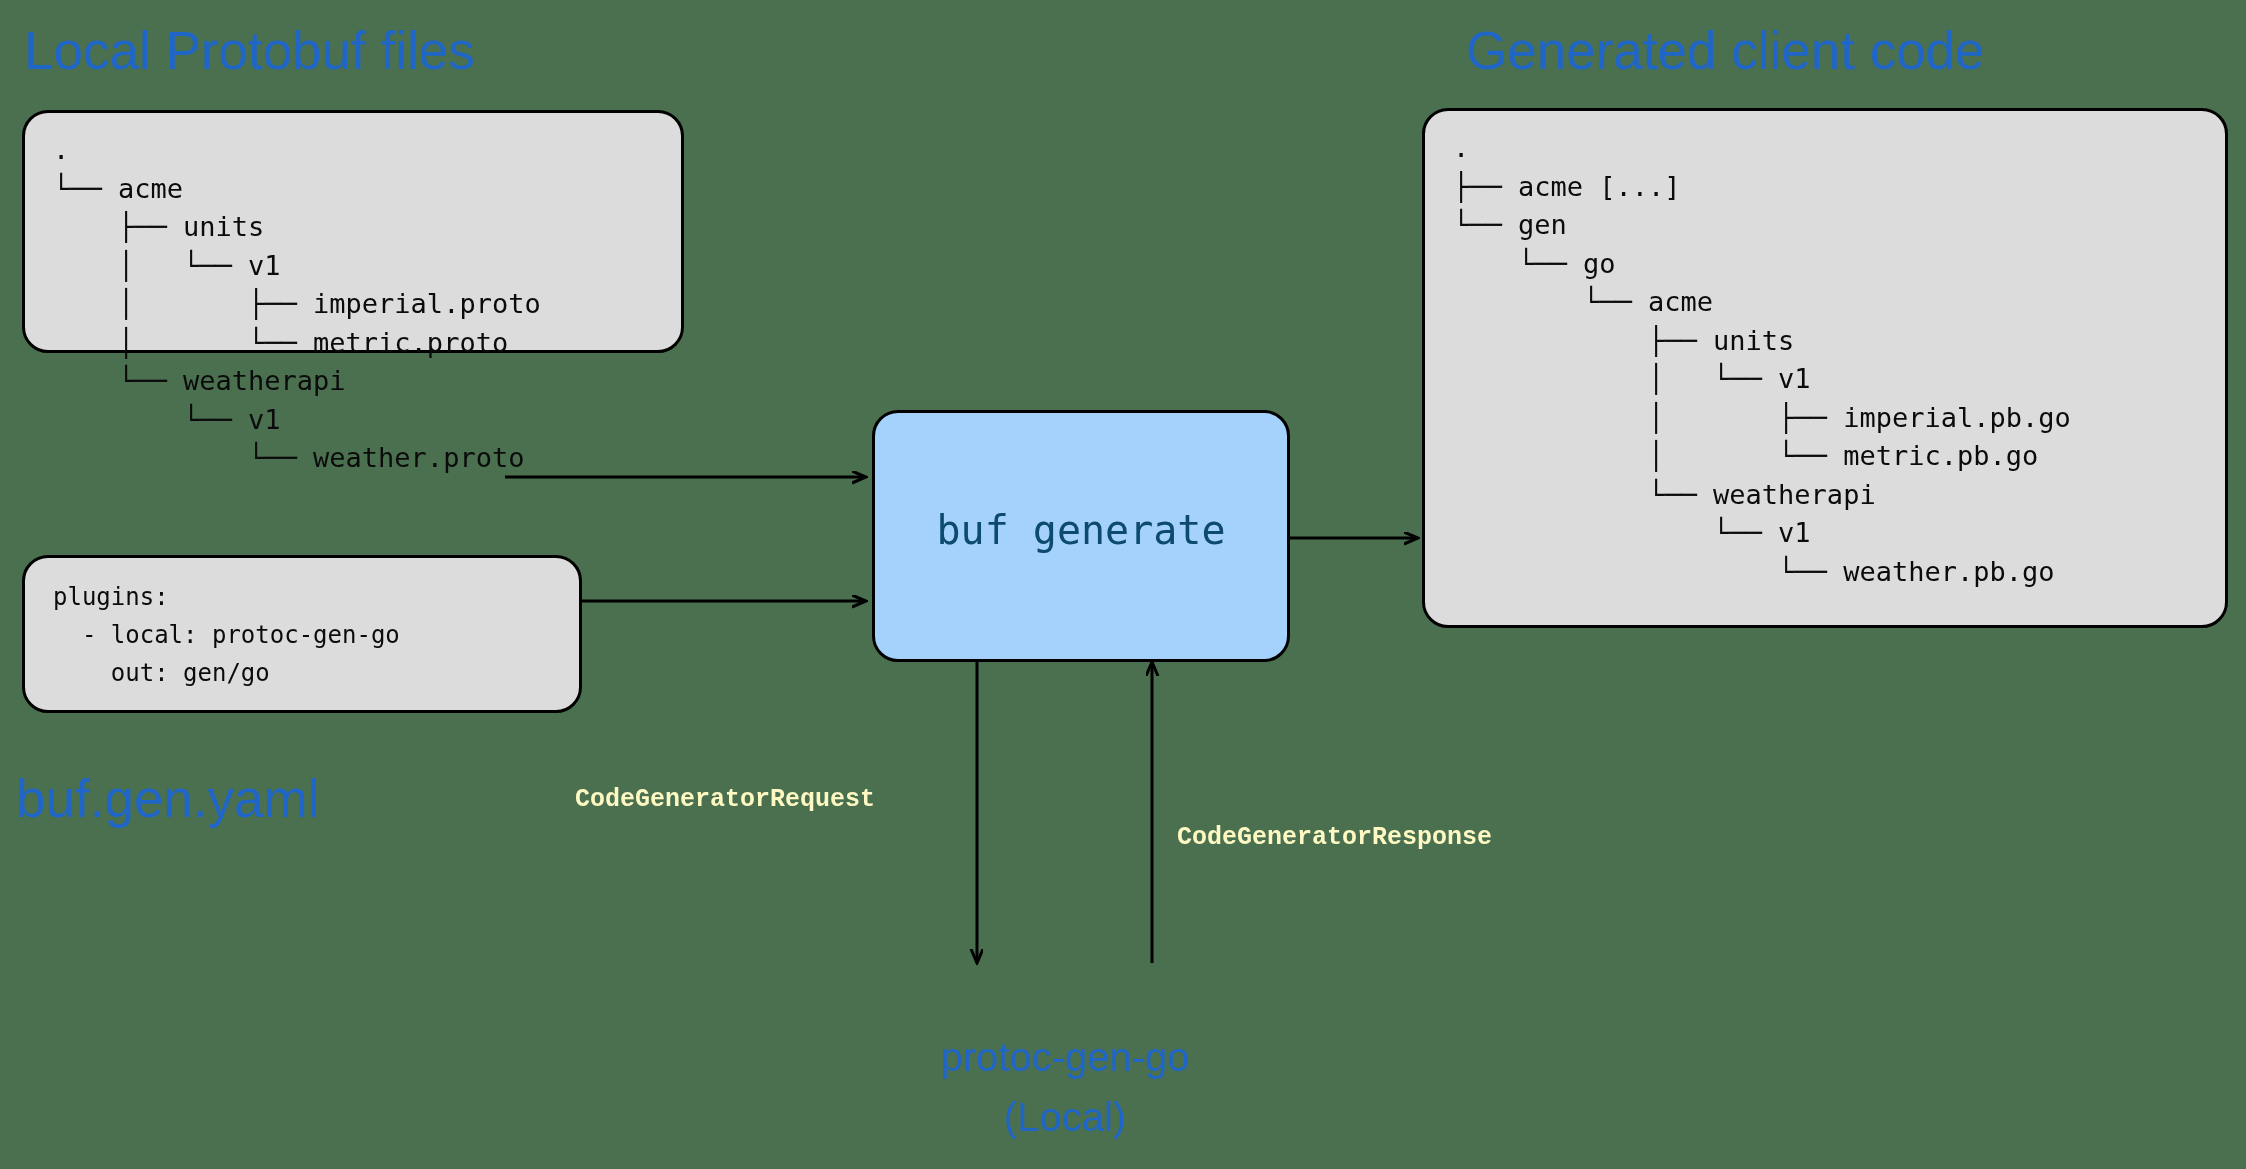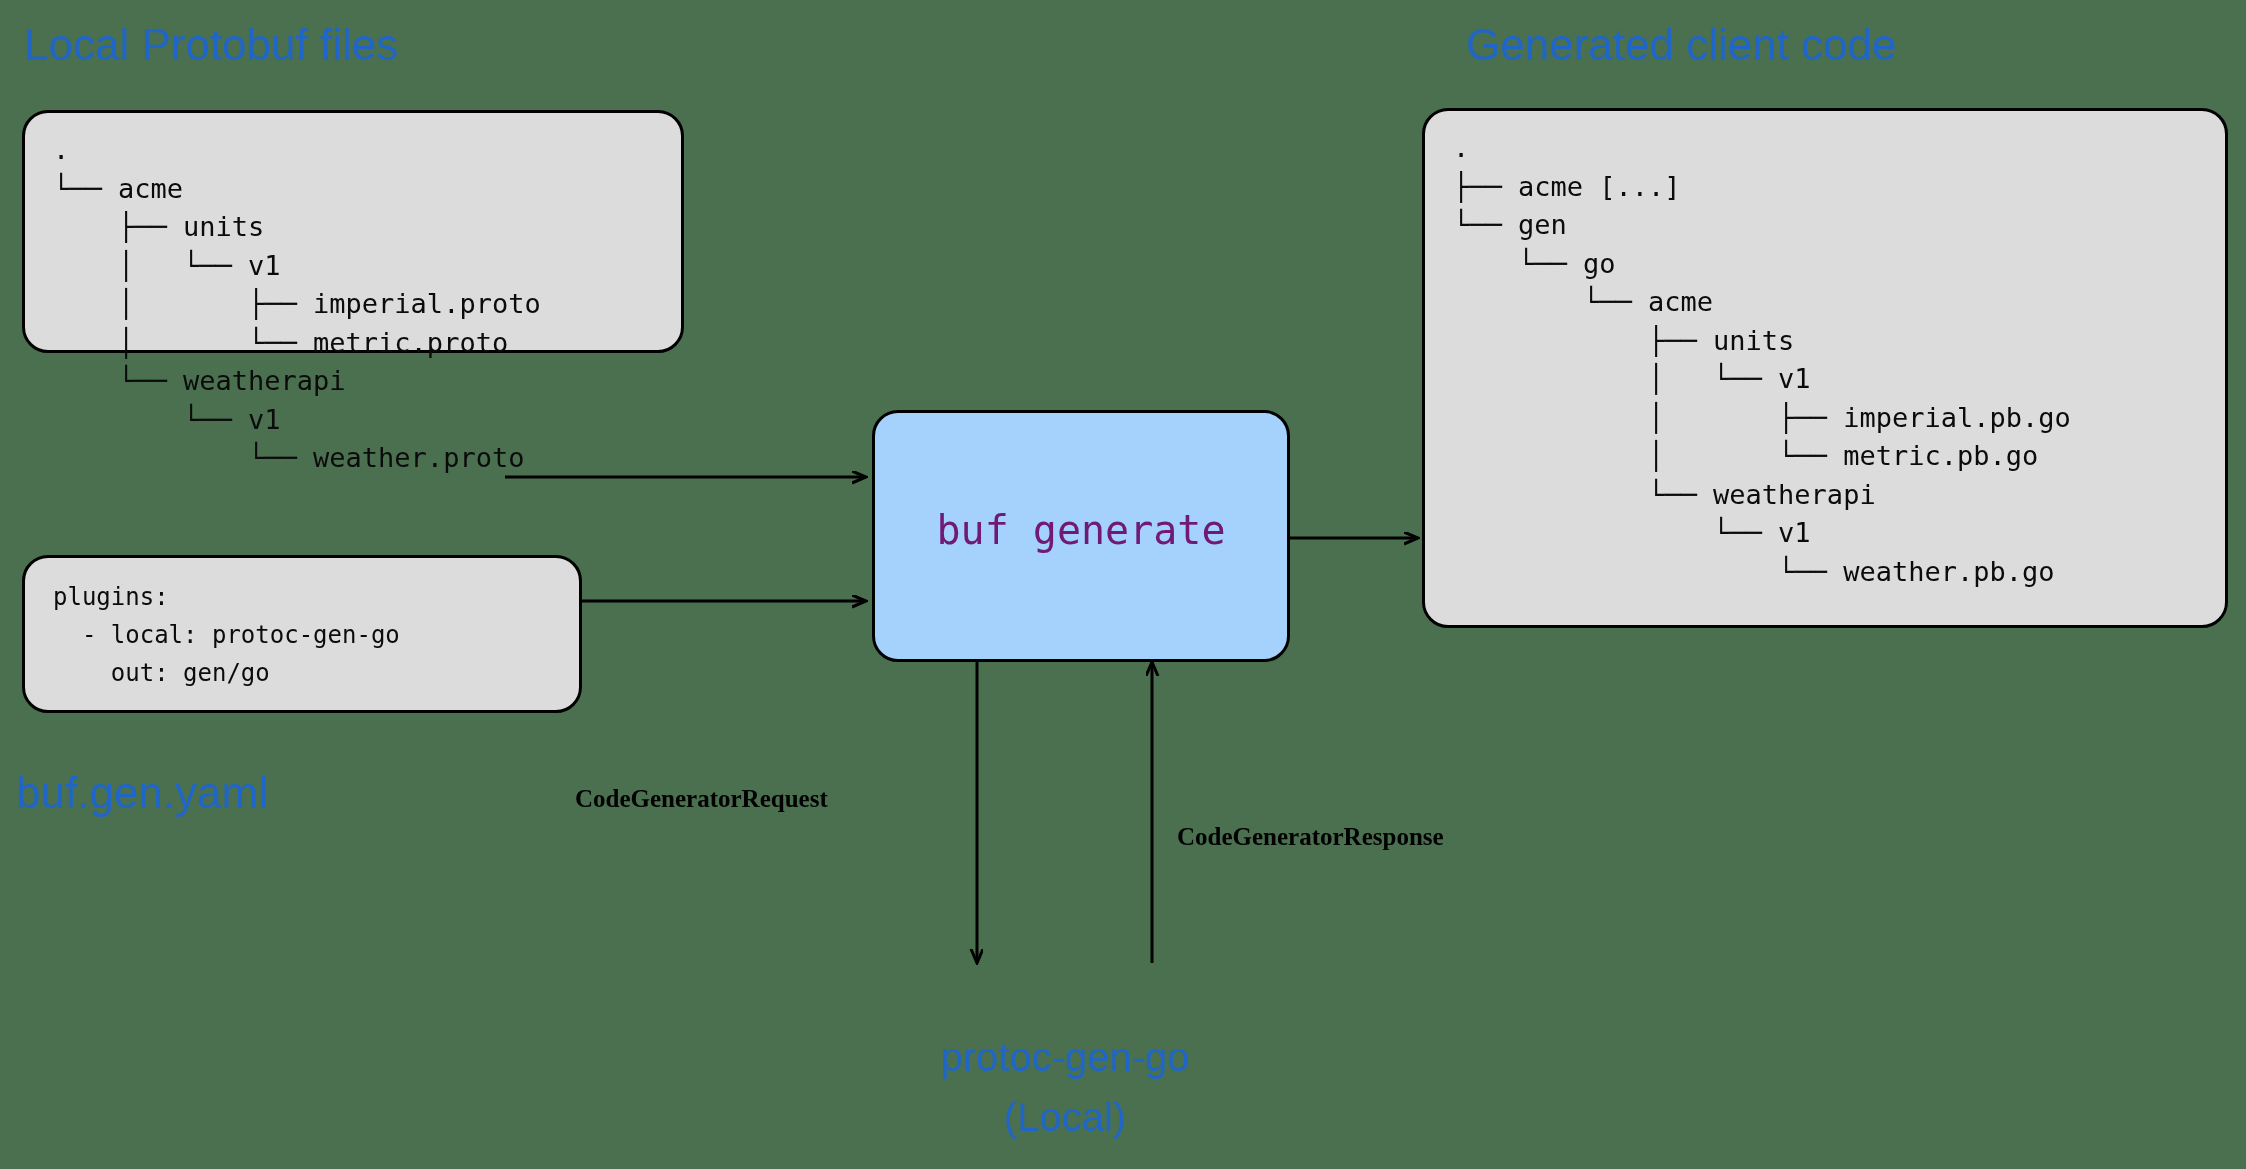--- a/index.html
+++ b/index.html
@@ -19,21 +19,21 @@
   
   .caption {
     position: absolute;
     color: #1f66c8;
     font-family: "Liberation Sans", sans-serif;
     font-size: 36px;
     font-weight: 400;
     letter-spacing: 0px;
     white-space: nowrap;
   }
-  .caption.big { font-size: 44px; }
+  .caption.big { font-size: 53px; }
 
   
   .panel {
     position: absolute;
     background: #dcdcdc;
     border: 3px solid #000;
     border-radius: 26px;
     box-sizing: border-box;
   }
   .panel.accent {
@@ -58,31 +58,31 @@
     line-height: 38px;
   }
 
   
   .node-label {
     position: absolute;
     left: 0; right: 0;
     text-align: center;
     font-family: "DejaVu Sans Mono", monospace;
     font-size: 40px;
-    color: #701a75;
+    color: #0c4a6e;
     white-space: pre;
   }
 
   
   .edge-label {
     position: absolute;
-    font-family: Liberation Serif, serif;
+    font-family: Liberation Mono, monospace;
     font-size: 25px;
     font-weight: bold;
-    color: #000000;
+    color: #fef9c3;
     white-space: nowrap;
   }
 
   
   .plugin-caption {
     position: absolute;
     color: #1f66c8;
     font-family: "Liberation Sans", sans-serif;
     font-size: 40px;
     white-space: nowrap;

